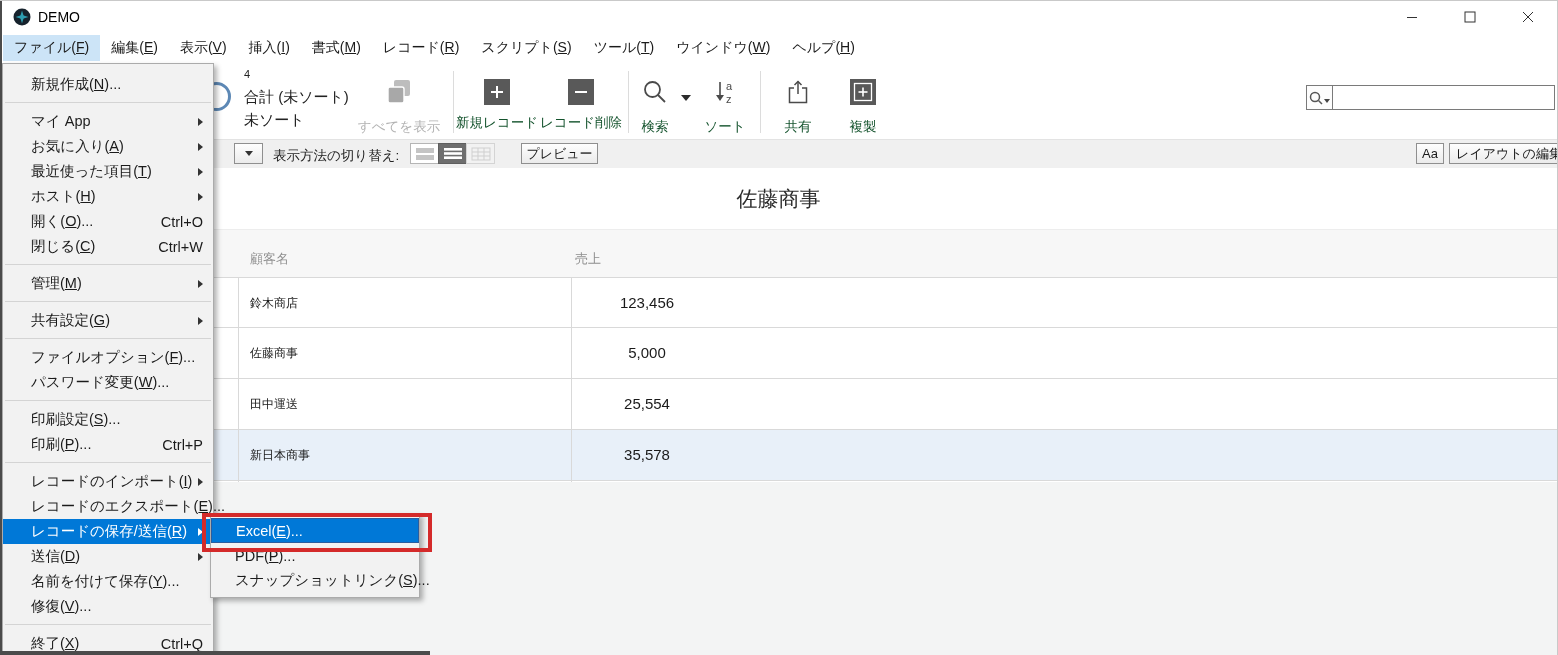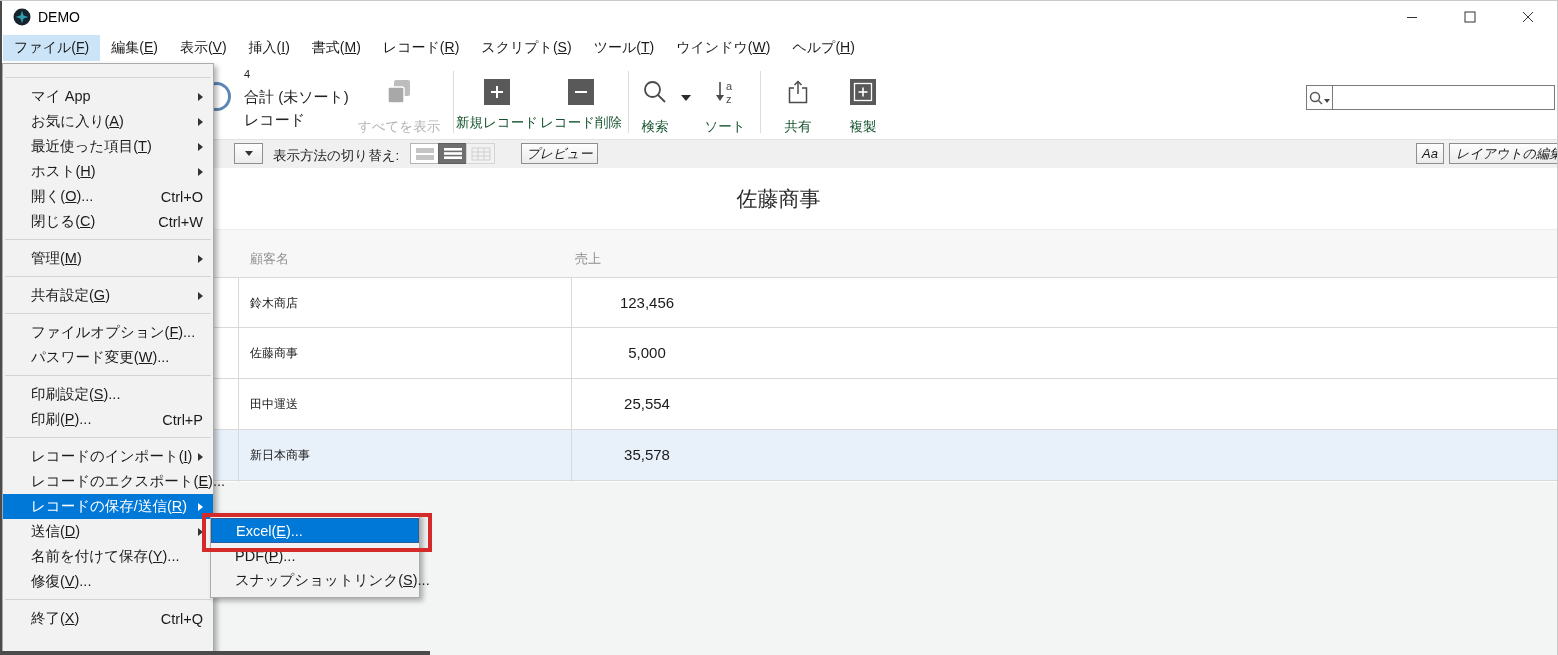--- a/index.html
+++ b/index.html
@@ -42,21 +42,21 @@
   .qf-icon { width:26px; height:100%; border-right:1px solid #7a7a7a; background:#fdfdfd;
              display:flex; align-items:center; justify-content:center; gap:1px; }
   .qf-input { flex:1; border:0; outline:none; font-size:13px; padding:0 6px; background:#fff; }
   .caret-sm { width:0; height:0; border-top:4px solid #444; border-left:3px solid transparent; border-right:3px solid transparent; margin-top:6px; }
 
   
   .layoutbar { position:absolute; left:16px; top:139px; width:100%; height:36px; background:#f0f0f0;
                border-bottom:1px solid #bfbfbf; }
   .lb-btn { position:absolute; top:3px; height:21px; border:1px solid #8f8f8f;
             background:linear-gradient(#fefefe,#ebebeb); display:flex; align-items:center; justify-content:center;
-            font-size:13px; color:#1a1a1a; white-space:nowrap;font-style:italic; }
+            font-size:13px; color:#1a1a1a; white-space:nowrap; }
   .caret-down { width:0; height:0; border-top:5px solid #333; border-left:4px solid transparent; border-right:4px solid transparent; }
   .lb-label { position:absolute; left:257px; top:7px; font-size:13.5px; color:#222; }
   .view-switch { position:absolute; left:395px; top:3px; display:flex; }
   .vs-btn { width:29px; height:21px; border:1px solid #b5b5b5; background:#fff; margin-left:-1px;
             display:flex; align-items:center; justify-content:center; }
   .vs-btn.active { background:#6e6e6e; border-color:#5f5f5f; }
   .vs-btn.disabled { background:#f2f2f2; border-color:#d4d4d4; }
 
   
   .content { position:absolute; left:0; top:167px; width:100%; height:488px; background:#fff; }
@@ -144,21 +144,21 @@
     <span class="mb-item">ツール(<u>T</u>)</span>
     <span class="mb-item">ウインドウ(<u>W</u>)</span>
     <span class="mb-item">ヘルプ(<u>H</u>)</span>
   </div>
 
   <div class="toolbar">
     <div class="pie-slider"></div>
     <div class="rec-info">
       <div class="rec-count">4</div>
       <div class="rec-total">合計 (未ソート)</div>
-      <div class="rec-label">レコード</div>
+      <div class="rec-label">未ソート</div>
     </div>
 
     <div class="tool disabled" style="left:349px;width:100px;">
       <span><svg width="26" height="26">
             <rect x="8" y="1" width="16" height="16" rx="2" fill="#bdbdbd"></rect>
             <rect x="2" y="8" width="16" height="16" rx="2" fill="#a8a8a8" stroke="#fff" stroke-width="1.4"></rect>
           </svg></span>
       <span class="tlabel">すべてを表示</span>
     </div>
     <div class="tb-sep" style="left:453px;"></div>
@@ -285,20 +285,23 @@
         <span class="cell-name">新日本商事</span>
         <span class="cell-sales">35,578</span>
       </div>
     </div>
     <div class="vline" style="left:238px;"></div>
     <div class="vline" style="left:571px;"></div>
     <div class="footer-area"></div>
   </div>
 
   <div class="file-menu">
+    <div class="mi">
+        <span>新規作成(<u>N</u>)...</span>
+      </div>
     <div class="menu-sep"></div>
     <div class="mi">
         <span>マイ App</span>
         <span class="arr"></span>
       </div>
     <div class="mi">
         <span>お気に入り(<u>A</u>)</span>
         <span class="arr"></span>
       </div>
     <div class="mi">

